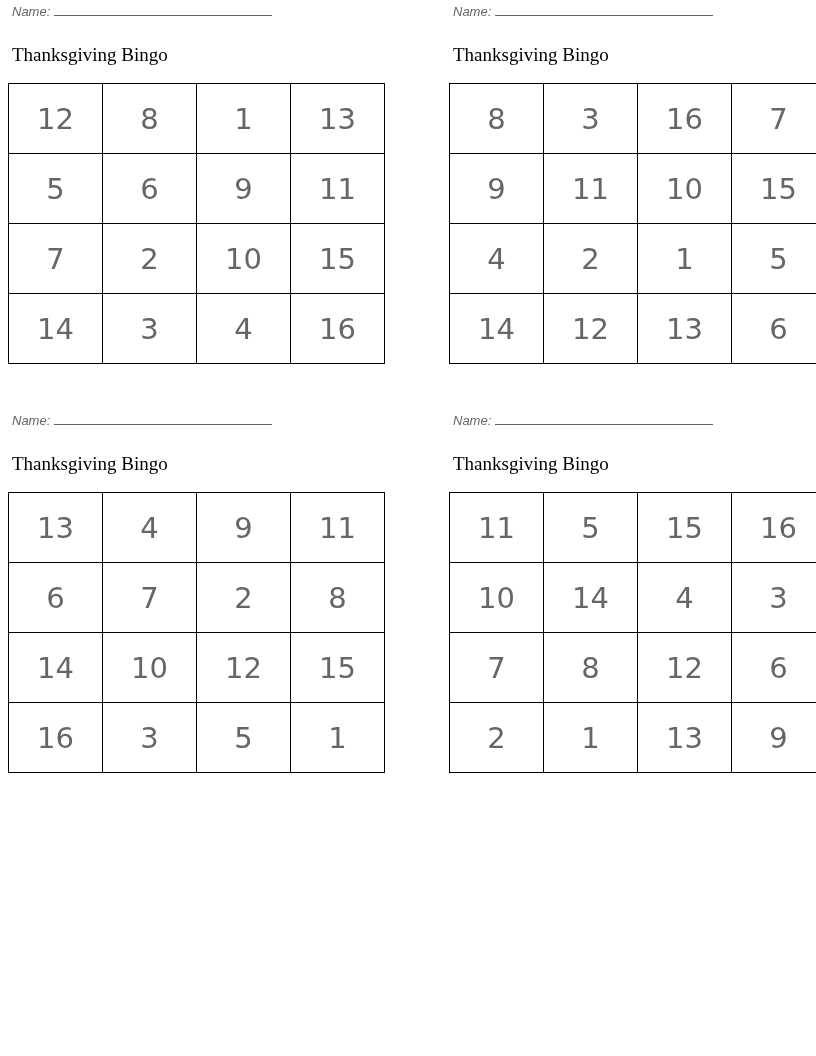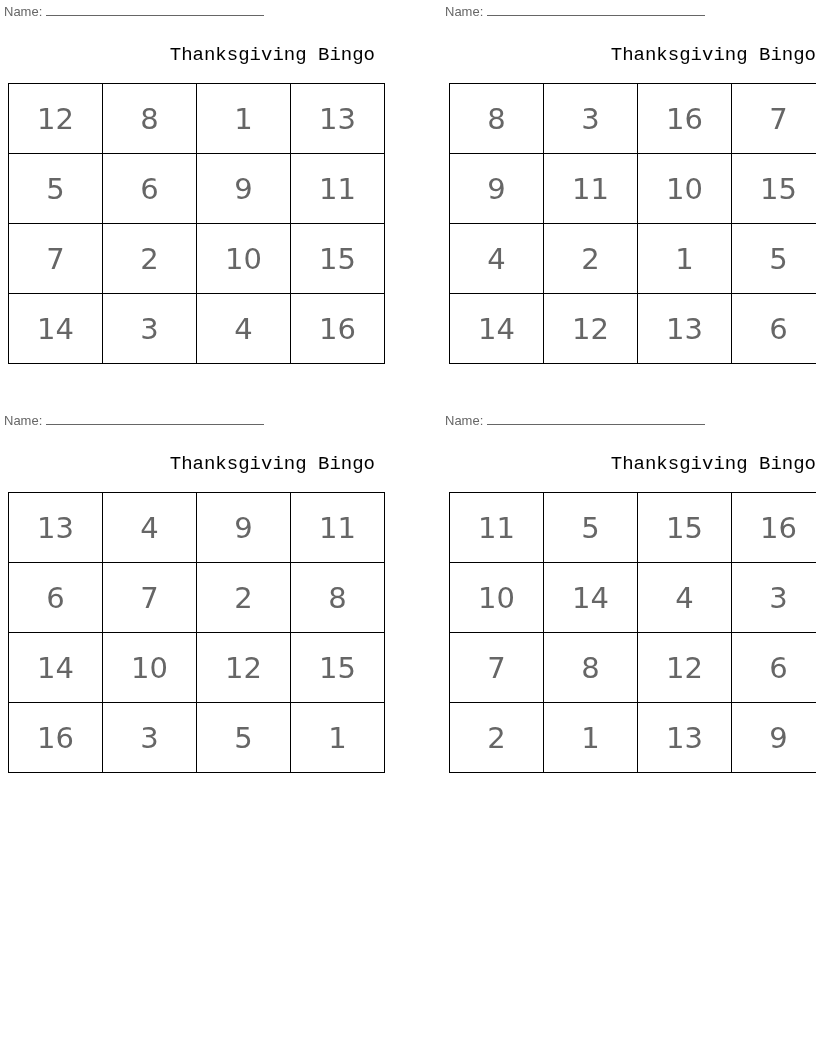--- a/index.html
+++ b/index.html
@@ -12,43 +12,44 @@
       height: 1056px;
       position: relative;
       overflow: hidden;
     }
     .card {
       position: absolute;
       width: 375px;
     }
     .name-line {
       position: absolute;
-      left: 4px;
+      left: 12px;
       top: 3px;
       font-family: "Liberation Sans", sans-serif;
       font-size: 13px;
       color: #666666;
       white-space: nowrap;
       line-height: 15px;
+      font-style: italic;
     }
     .name-blank {
       display: inline-block;
       width: 218px;
       border-bottom: 1px solid #666666;
       height: 12px;
       vertical-align: baseline;
       margin-left: 4px;
     }
     .title {
       position: absolute;
-      left: 0;
+      left: 12px;
       width: 375px;
       top: 43px;
-      text-align: right;
-      font-family: Liberation Mono, monospace;
+      text-align: left;
+      font-family: Liberation Serif, serif;
       font-size: 19px;
       color: #000000;
       line-height: 24px;
     }
     .grid {
       position: absolute;
       left: 8px;
       top: 83px;
       width: 375px;
       height: 280px;

